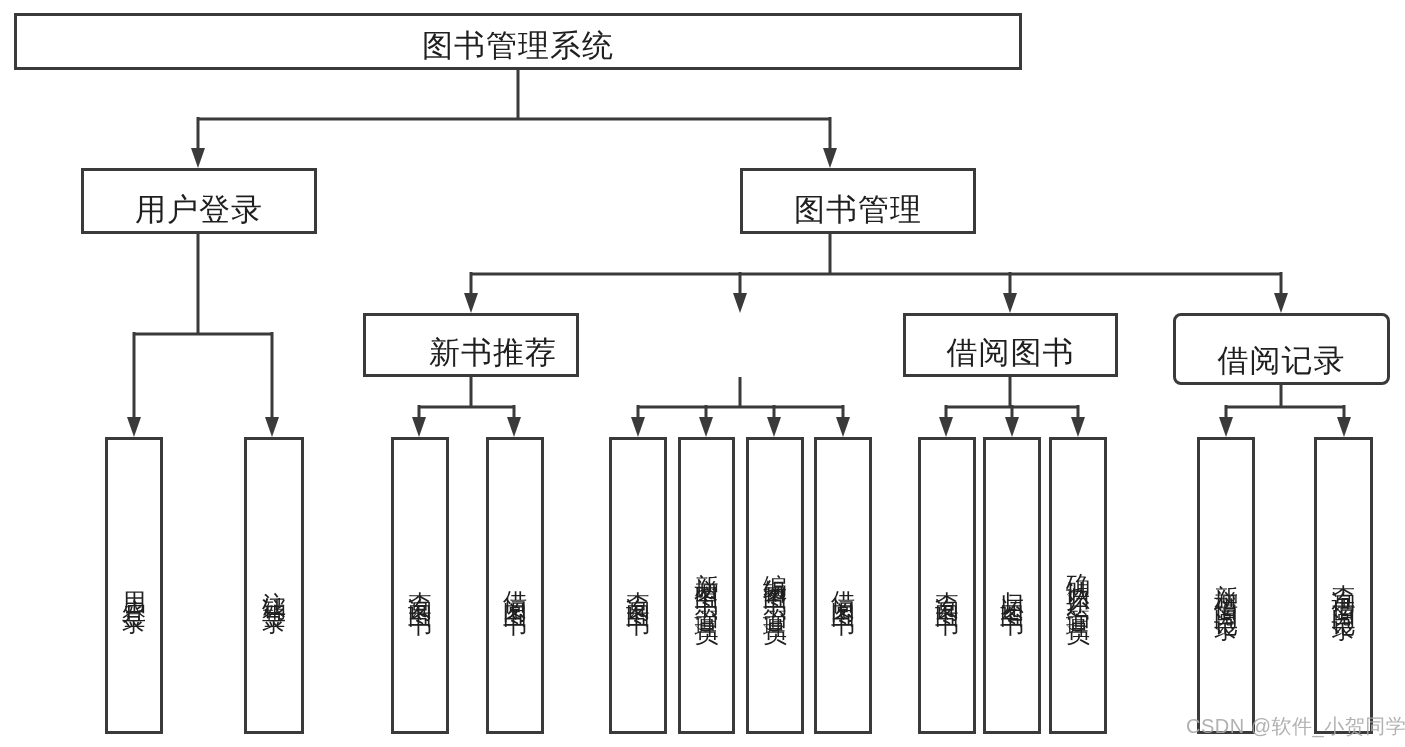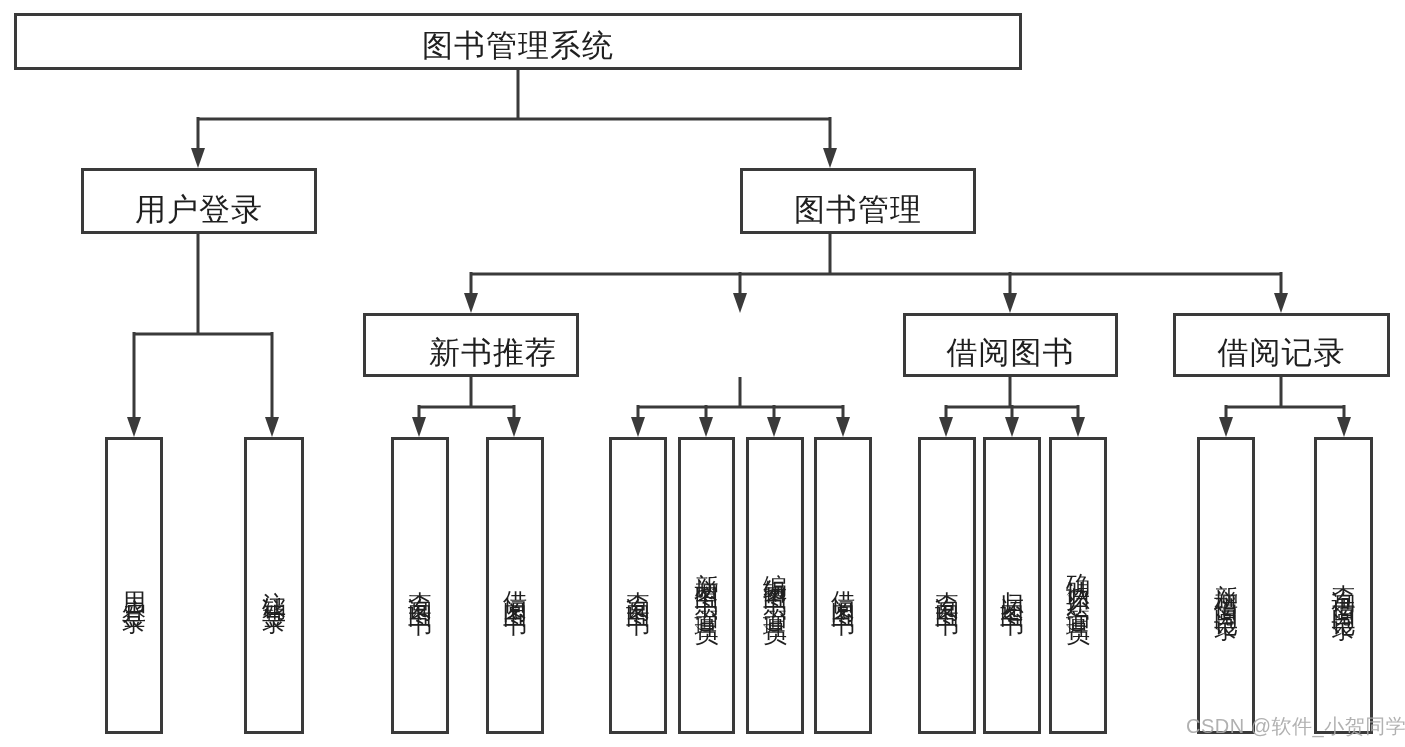--- a/index.html
+++ b/index.html
@@ -107,21 +107,21 @@
   <div class="box" style="left:712px;top:168px;width:236px;height:66px;margin-left:28px;">
     <span>图书管理</span>
   </div>
 
   <div class="box" style="left:363px;top:313px;width:216px;height:64px;padding-left:44px;">
     <span>新书推荐</span>
   </div>
   <div class="box" style="left:903px;top:313px;width:215px;height:64px;">
     <span>借阅图书</span>
   </div>
-  <div class="box" style="left:1173px;top:313px;width:217px;height:64px;">
+  <div class="box" style="left:1173px;top:313px;width:217px;height:72px;border-radius:8px;">
     <span>借阅记录</span>
   </div>
 
   <div class="vbox" style="left:105px;top:437px;width:58px;height:297px;">
     <span class="vlabel">用户登录</span>
   </div>
   <div class="vbox" style="left:244px;top:437px;width:60px;height:297px;">
     <span class="vlabel">注销登录</span>
   </div>
 

